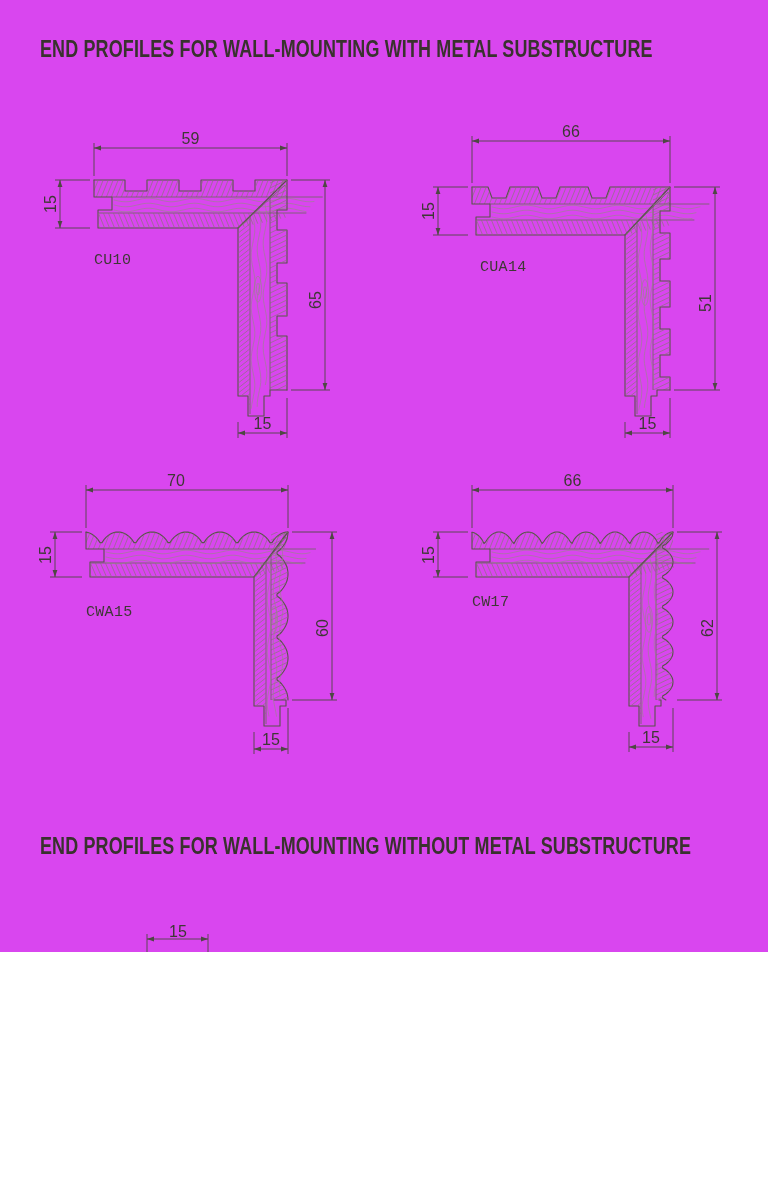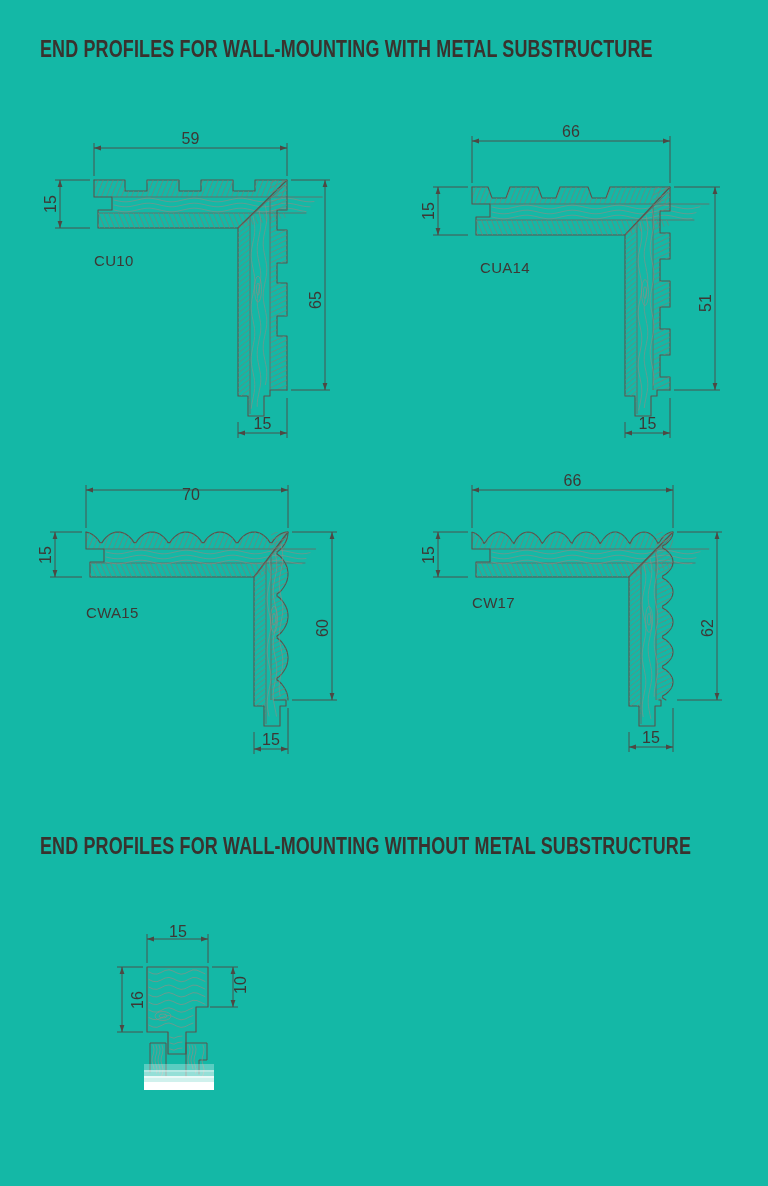--- a/index.html
+++ b/index.html
@@ -1,32 +1,32 @@
 <!DOCTYPE html>
 <html><head>
 <meta charset="utf-8">
 <style>
   html,body{margin:0;padding:0;background:#ffffff;}
-  .page{position:relative;width:768px;height:1186px;background:#14b8a6;overflow:hidden;
+  .page{position:relative;width:768px;height:952px;background:#d946ef;overflow:hidden;
         font-family:"Liberation Sans",sans-serif;}
   .heading{position:absolute;left:40px;white-space:nowrap;font-weight:700;font-size:23px;
            letter-spacing:.2px;color:#39322e;transform:scaleX(.78);transform-origin:0 50%;}
   #h1{top:36px}
   #h2{top:833px}
   .card{position:absolute;}
   #card0{left:40px;top:128px;width:330px;height:350px}
   #card1{left:420px;top:128px;width:330px;height:350px}
   #card2{left:40px;top:478px;width:330px;height:350px}
   #card3{left:420px;top:478px;width:330px;height:350px}
   #cardS{left:100px;top:920px;width:170px;height:185px}
   .card svg{position:absolute;left:0;top:0}
   .dim{position:absolute;font-size:16px;color:#3e3835;white-space:nowrap;
        transform:translate(-50%,-50%);}
   .dim.v{transform:translate(-50%,-50%) rotate(-90deg);}
-  .plabel{position:absolute;font-size:15px;color:#3e3835;letter-spacing:.3px;}
+  .plabel{position:absolute;font-size:15px;color:#3e3835;letter-spacing:.3px;font-family:Liberation Mono, monospace;}
   #cardS .dt{left:78px;top:12px}
   #cardS .dl{left:38px;top:80px}
   #cardS .dr{left:141px;top:65px}
 </style>
 </head>
 <body>
 
 <div class="page">
 
   <div class="heading" id="h1">END PROFILES FOR WALL-MOUNTING WITH METAL SUBSTRUCTURE</div>
@@ -711,21 +711,21 @@
         <line x1="252" y1="222" x2="297" y2="222" stroke="#4e4843" stroke-width="0.9"></line>
         <line x1="292" y1="54" x2="292" y2="222" stroke="#4e4843" stroke-width="0.9"></line>
         <polygon points="292,54 289.6,61 294.4,61" fill="#4e4843"></polygon>
         <polygon points="292,222 289.6,215 294.4,215" fill="#4e4843"></polygon>
         <line x1="214" y1="254" x2="214" y2="276" stroke="#4e4843" stroke-width="0.9"></line>
         <line x1="248" y1="230" x2="248" y2="276" stroke="#4e4843" stroke-width="0.9"></line>
         <line x1="214" y1="271" x2="248" y2="271" stroke="#4e4843" stroke-width="0.9"></line>
         <polygon points="214,271 221,268.6 221,273.4" fill="#4e4843"></polygon>
         <polygon points="248,271 241,268.6 241,273.4" fill="#4e4843"></polygon>
       </svg>
-    <span class="dim dt" style="left: 151px; top: 3px; margin-top: 14px;">70</span>
+    <span class="dim dt" style="left: 136px; top: 3px;">70</span>
     <span class="dim v dl" style="left: 6px; top: 76.5px;">15</span>
     <span class="dim v dr" style="left: 283px; top: 149.76px;">60</span>
     <span class="dim db" style="left: 231px; top: 262px;">15</span>
     <span class="plabel" style="left: 46px; top: 126px; text-align: center;">CWA15</span>
   </div>
 
   <div class="card" id="card3">
     <svg width="330" height="350" viewBox="0 0 330 350">
         <defs>
           <clipPath id="cpt3">

